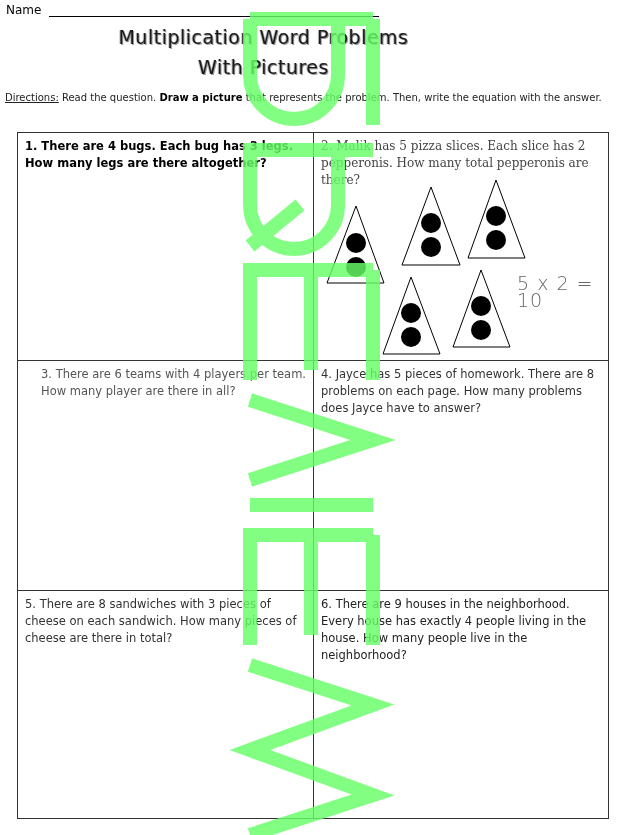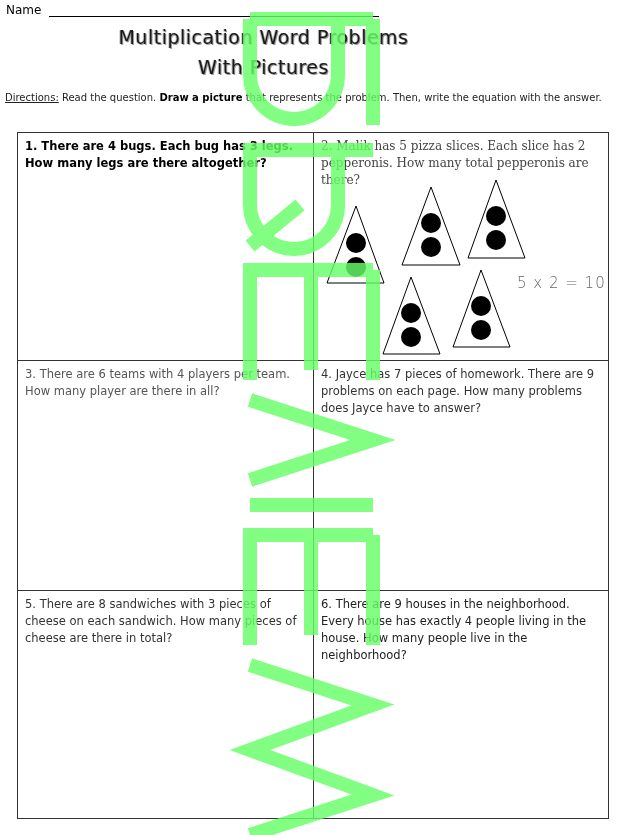--- a/index.html
+++ b/index.html
@@ -70,39 +70,39 @@
       position: relative;
       box-sizing: border-box;
       padding: 5px 7px;
       font-size: 11.5px;
       line-height: 17px;
     }
     .cell.c-left { border-right: 1px solid #333; }
     .cell.r-top, .cell.r-mid { border-bottom: 1.3px solid #333; }
     .q1 { font-weight: bold; color: #000; }
     .q2 { font-family: "DejaVu Serif", serif; color: #444; font-size: 12px; }
-    .q3 { color: #555; }
+    .q3 { color: #555; margin-left: 16px; }
     .q4 { color: #333; }
     .q5 { color: #333; }
     .q6 { color: #222; }
 
     .pizza-area {
       position: absolute;
       left: 0;
       top: 0;
       width: 100%;
       height: 100%;
       pointer-events: none;
     }
     .pizza-area svg { position: absolute; left: 0; top: 0; }
     .equation {
       position: absolute;
       left: 203px;
       top: 142px;
-      font-size: 15px;
+      font-size: 19px;
       color: #666;
       letter-spacing: 1px;
       font-weight: 300;
     }
 
     .watermark {
       position: absolute;
       left: 0;
       top: 0;
       width: 623px;
@@ -164,21 +164,21 @@
           <circle cx="167" cy="197" r="10" fill="#000"></circle>
         </g>
       </svg>
       <div class="equation">5 x 2 = 10</div>
     </div>
   </div>
   <div class="cell c-left r-mid">
     <div class="q3">3. There are 6 teams with 4 players per team. How many player are there in all?</div>
   </div>
   <div class="cell r-mid">
-    <div class="q4">4. Jayce has 7 pieces of homework. There are 9 problems on each page. How many problems does Jayce have to answer?</div>
+    <div class="q4">4. Jayce has 5 pieces of homework. There are 8 problems on each page. How many problems does Jayce have to answer?</div>
   </div>
   <div class="cell c-left">
     <div class="q5">5. There are 8 sandwiches with 3 pieces of cheese on each sandwich. How many pieces of cheese are there in total?</div>
   </div>
   <div class="cell">
     <div class="q6">6. There are 9 houses in the neighborhood. Every house has exactly 4 people living in the house. How many people live in the neighborhood?</div>
   </div>
 </div>
 
 <svg class="watermark" width="623" height="835" viewBox="0 0 623 835">

